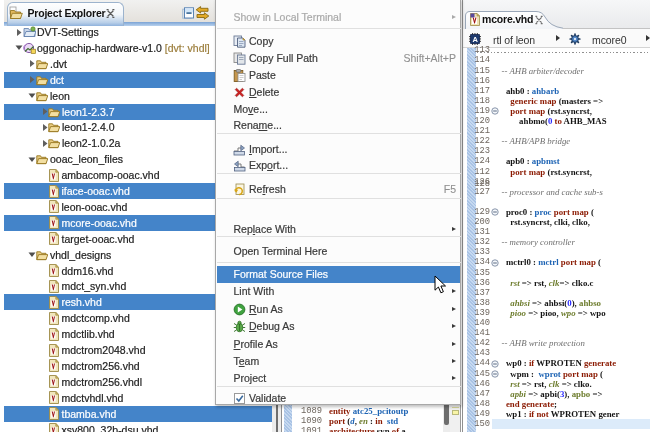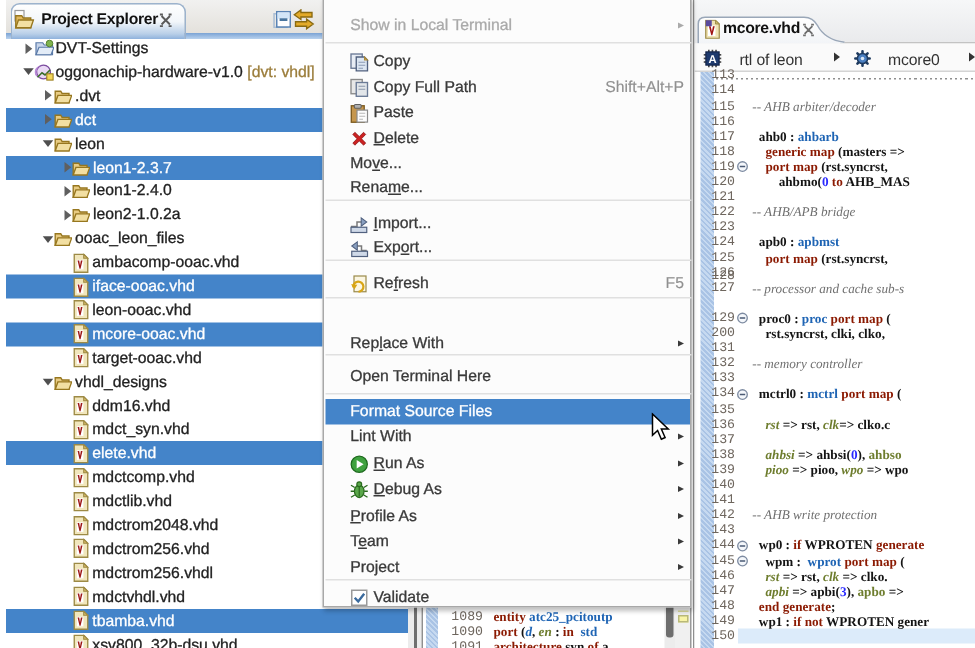--- a/index.html
+++ b/index.html
@@ -238,21 +238,21 @@
       </svg>
       <span class="trtext" style="left:57.5px">mdct_syn.vhd</span>
     </div>
 <div class="abs treerow sel" style="top:294.3px">
       <svg class="abs" style="left:44px;top:1.5px" width="12" height="13" viewBox="0 0 12 13">
         <path d="M1.5,0.5 L7.8,0.5 L10.5,3.2 L10.5,12.5 L1.5,12.5 Z" fill="#f1e6bc" stroke="#9d8a45" stroke-width="0.9"></path>
         <path d="M7.8,0.5 L7.8,3.2 L10.5,3.2 Z" fill="#d9bb62" stroke="#9d8a45" stroke-width="0.7"></path>
         <rect x="3.2" y="4.2" width="4.4" height="6.4" fill="#ffffff"></rect>
         <path d="M3.7,4.6 L5,10.2 L5.7,10.2 L7,4.6 L5.9,4.6 L5.35,7.8 L4.8,4.6 Z" fill="#9d1616"></path>
       </svg>
-      <span class="trtext" style="left:57.5px">elete.vhd</span>
+      <span class="trtext" style="left:57.5px">resh.vhd</span>
     </div>
 <div class="abs treerow" style="top:310.2px">
       <svg class="abs" style="left:44px;top:1.5px" width="12" height="13" viewBox="0 0 12 13">
         <path d="M1.5,0.5 L7.8,0.5 L10.5,3.2 L10.5,12.5 L1.5,12.5 Z" fill="#f1e6bc" stroke="#9d8a45" stroke-width="0.9"></path>
         <path d="M7.8,0.5 L7.8,3.2 L10.5,3.2 Z" fill="#d9bb62" stroke="#9d8a45" stroke-width="0.7"></path>
         <rect x="3.2" y="4.2" width="4.4" height="6.4" fill="#ffffff"></rect>
         <path d="M3.7,4.6 L5,10.2 L5.7,10.2 L7,4.6 L5.9,4.6 L5.35,7.8 L4.8,4.6 Z" fill="#9d1616"></path>
       </svg>
       <span class="trtext" style="left:57.5px">mdctcomp.vhd</span>
     </div>
@@ -401,21 +401,21 @@
 <div class="abs mono ln" style="left:470px;top:65.5px">115</div>
 <div class="abs mono ln" style="left:470px;top:75.6px">116</div>
 <div class="abs mono ln" style="left:470px;top:85.7px">117</div>
 <div class="abs mono ln" style="left:470px;top:95.8px">118</div>
 <div class="abs mono ln" style="left:470px;top:105.9px">119</div>
 <div class="abs mono ln" style="left:470px;top:116.0px">120</div>
 <div class="abs mono ln" style="left:470px;top:126.1px">121</div>
 <div class="abs mono ln" style="left:470px;top:136.2px">122</div>
 <div class="abs mono ln" style="left:470px;top:146.3px">123</div>
 <div class="abs mono ln" style="left:470px;top:156.4px">124</div>
-<div class="abs mono ln" style="left:470px;top:166.5px">125</div>
+<div class="abs mono ln" style="left:470px;top:166.5px">112</div>
 <div class="abs mono ln" style="left:470px;top:176.6px">126</div>
 <div class="abs mono ln" style="left:470px;top:186.7px">127</div>
 <div class="abs mono ln" style="left:470px;top:179px">128</div>
 <div class="abs mono ln" style="left:470px;top:206.9px">129</div>
 <div class="abs mono ln" style="left:470px;top:217.0px">200</div>
 <div class="abs mono ln" style="left:470px;top:227.1px">131</div>
 <div class="abs mono ln" style="left:470px;top:237.2px">132</div>
 <div class="abs mono ln" style="left:470px;top:247.3px">133</div>
 <div class="abs mono ln" style="left:470px;top:257.4px">134</div>
 <div class="abs mono ln" style="left:470px;top:267.5px">135</div>

